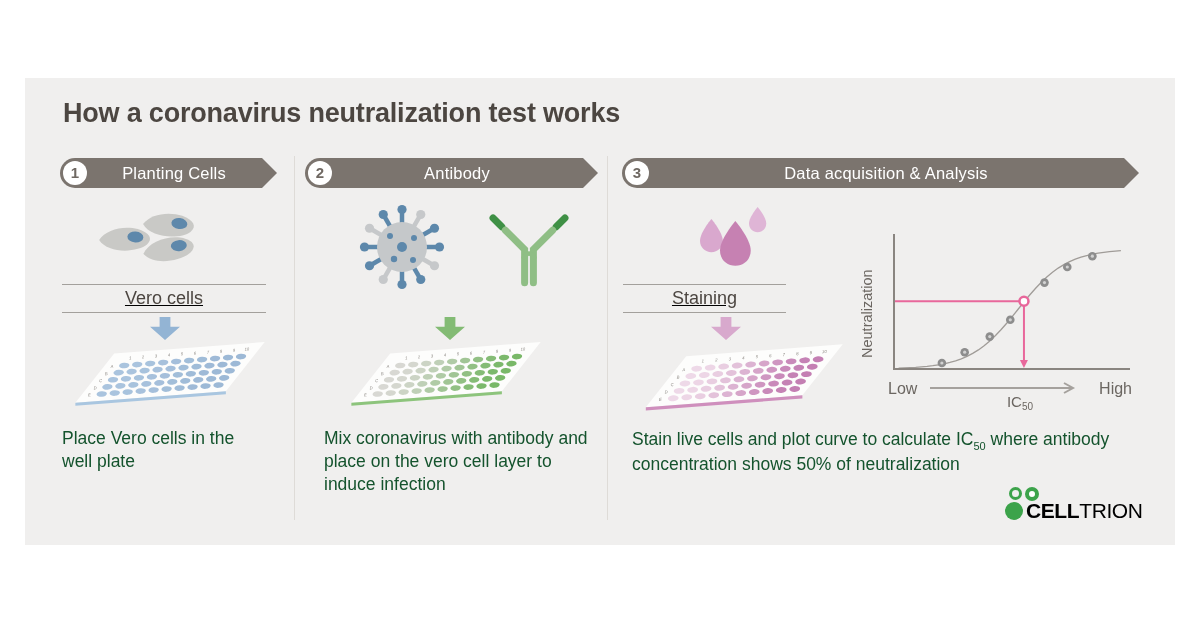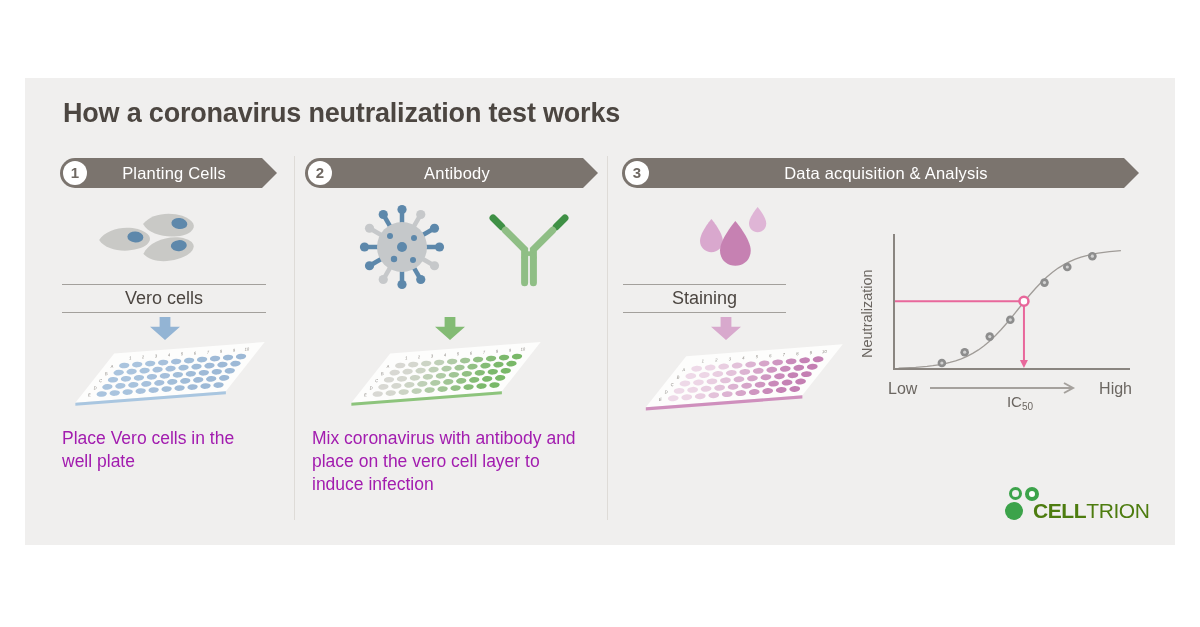--- a/index.html
+++ b/index.html
@@ -12,48 +12,48 @@
 
   .banner{position:absolute;top:158px;height:30px;background:#7b746e;border-radius:15px 0 0 15px;}
   .banner::after{content:'';position:absolute;right:-15px;top:0;width:0;height:0;
     border-top:15px solid transparent;border-bottom:15px solid transparent;border-left:15px solid #7b746e;}
   .banner1{left:60px;width:202px}.banner2{left:305px;width:278px}.banner3{left:622px;width:502px}
   .badge{position:absolute;left:3px;top:3px;width:24px;height:24px;border-radius:50%;background:#ffffff;
     color:#6f6862;font-weight:bold;font-size:15px;text-align:center;line-height:24px;}
   .banner-label{position:absolute;left:26px;right:0;top:0;bottom:0;display:flex;align-items:center;justify-content:center;
     color:#ffffff;font-size:16.5px;font-weight:500;letter-spacing:0.2px;}
 
-  .label-block{position:absolute;display:flex;flex-direction:column;}
+  .label-block{position:absolute;display:flex;flex-direction:column;text-decoration:underline;}
   .hline{height:1px;background:#a3a09c;}
   .label-text{display:flex;align-items:center;justify-content:center;height:27px;
     font-size:18px;color:#4c4641;font-weight:500;}
   .lb1{left:62px;top:284px;width:204px}
   .lb2{left:313px;top:284px;width:276px}
   .lb3{left:623px;top:284px;width:163px}
   .plus-sign{color:#b2aeaa;font-weight:bold;font-size:20px;margin:0 7px;}
 
   .down-arrow{position:absolute;top:317px;width:30px;height:23px;
     clip-path:polygon(32% 0,68% 0,68% 42%,100% 42%,50% 100%,0 42%,32% 42%);}
   .a1{left:150px;background:#93b4d4}
   .a2{left:435px;background:#83bb74}
   .a3{left:711px;background:#d8a9cd}
 
   .icon-svg,.plate,.chart{position:absolute;}
-  .caption{position:absolute;margin:0;font-size:17.5px;line-height:1.32;color:#a21caf;}
+  .caption{position:absolute;margin:0;font-size:17.5px;line-height:1.32;color:#14532d;}
   .c1{left:62px;top:427px;width:195px}
-  .c2{left:312px;top:427px;width:266px}
+  .c2{left:324px;top:427px;width:266px}
   .c3{left:632px;top:428px;width:552px}
   .sub{font-size:11px;vertical-align:sub;}
 
   .logo{position:absolute;left:1004px;top:486px;width:160px;height:44px;}
   .lc{position:absolute;border-radius:50%;box-sizing:border-box;}
   .lc1{left:5px;top:1px;width:13px;height:13px;border:3px solid #3ca34a;background:transparent;}
   .lc2{left:21px;top:1px;width:14px;height:14px;border:4.5px solid #3ca34a;background:#ffffff;}
   .lc3{left:1px;top:16px;width:18px;height:18px;background:#3ca34a;}
-  .logo-text{position:absolute;left:29px;top:13px;font-size:21px;color:#4d7c0f;letter-spacing:-0.4px;white-space:nowrap;}
+  .logo-text{position:absolute;left:22px;top:13px;font-size:21px;color:#000000;letter-spacing:-0.4px;white-space:nowrap;}
   .logo-bold{font-weight:800;}
   .logo-light{font-weight:400;}
 </style>
 </head>
 <body>
 
 <div class="canvas">
   <div class="panel"></div>
   <h1 class="title">How a coronavirus neutralization test works</h1>
   <div class="divider d1"></div>
@@ -390,20 +390,21 @@
     <line x1="40" y1="8" x2="40" y2="143" stroke="#8a8580" stroke-width="2"></line>
     <line x1="39" y1="143" x2="276" y2="143" stroke="#8a8580" stroke-width="2"></line>
     <text transform="translate(18,132) rotate(-90)" font-size="14.5" fill="#6b6661">Neutralization</text>
     <text x="34" y="168" font-size="16" fill="#6b6661">Low</text>
     <text x="278" y="168" text-anchor="end" font-size="16" fill="#6b6661">High</text>
     <line x1="76" y1="162" x2="218" y2="162" stroke="#a5a19d" stroke-width="2"></line>
     <path d="M210,157 L219,162 L210,167" stroke="#a5a19d" stroke-width="2" fill="none"></path>
     <text id="ic50-text" y="181" text-anchor="middle" font-size="15" fill="#6b6661" x="165.95999999999998"><tspan>IC</tspan><tspan dy="3" font-size="10">50</tspan></text>
   </svg>
 
+  <p class="caption c3"><span>Stain live cells and plot curve to calculate IC</span><span class="sub">50</span><span> where antibody concentration shows 50% of neutralization</span></p>
 
   <div class="logo">
     <span class="lc lc1"></span>
     <span class="lc lc2"></span>
     <span class="lc lc3"></span>
     <span class="logo-text"><span class="logo-bold">CELL</span><span class="logo-light">TRION</span></span>
   </div>
 </div>
 
 </body></html>

